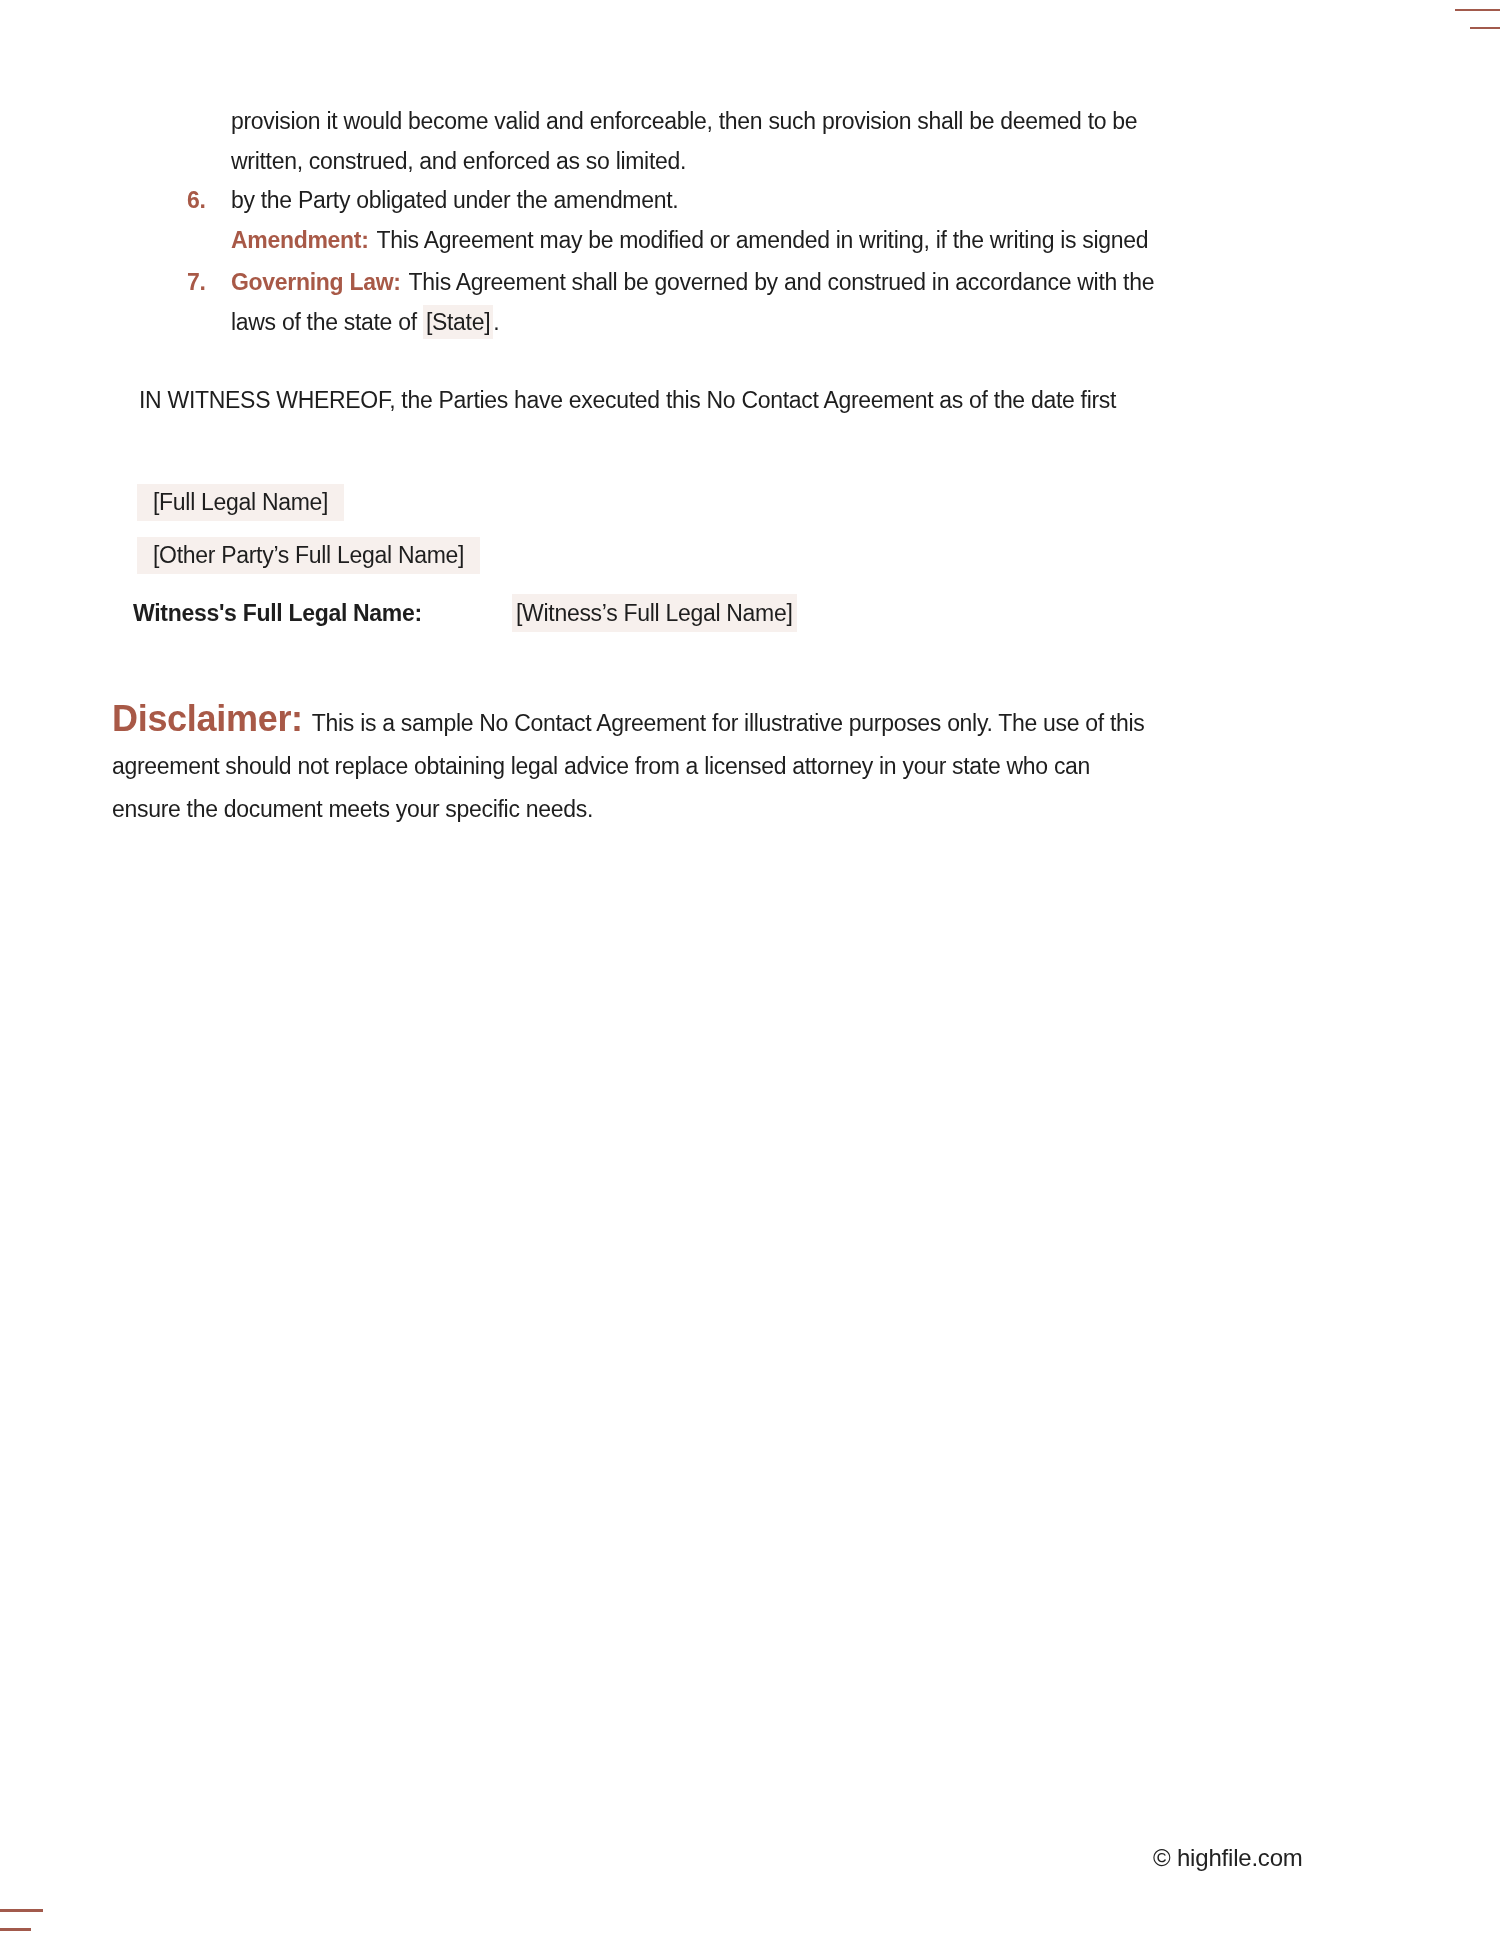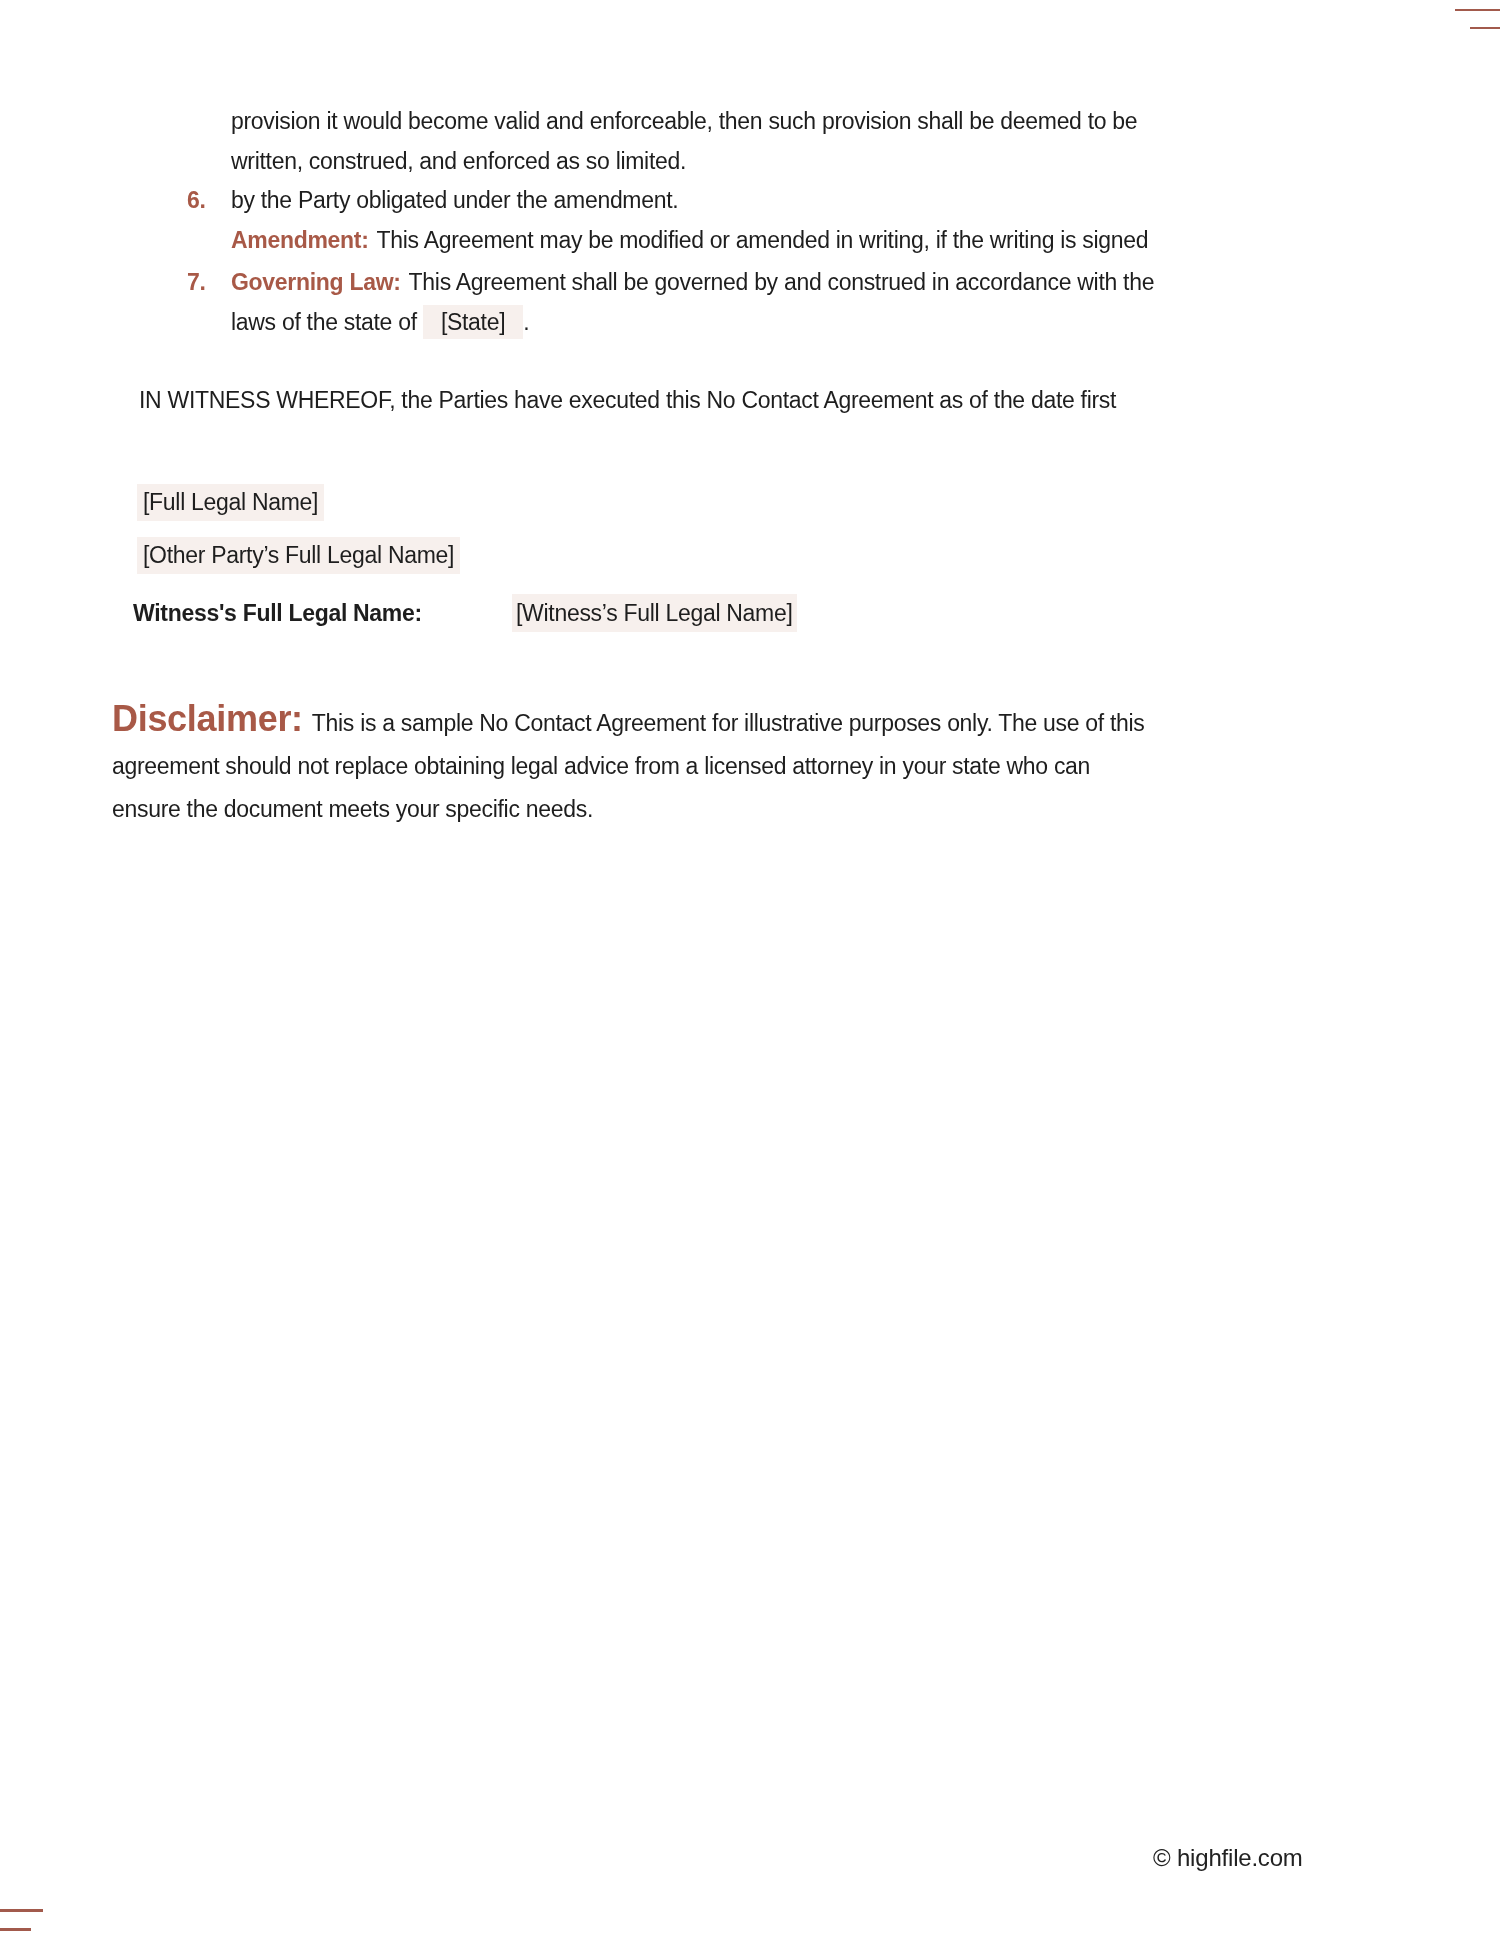--- a/index.html
+++ b/index.html
@@ -33,29 +33,29 @@
   .num {
     position: absolute; left: 0; top: 0;
     color: var(--accent, #a85947); font-weight: 700;
   }
   .li-text { margin-left: 44px; }
   .lbl { color: var(--accent, #a85947); font-weight: 700; margin-right: 8px; }
 
   mark.hl {
     background: var(--highlight, #f7f0ed);
     color: inherit;
-    padding: 4px 18px;
+    padding: 4px 3px;
   }
 
   .witness-clause { position: absolute; left: 139px; top: 379px; line-height: 42px; }
 
   .name-line { position: absolute; left: 137px; }
   .name-1 { top: 484px; }
   .name-2 { top: 537px; }
-  .name-line mark.hl { display: inline-block; line-height: 37px; padding: 0 6px; }
+  .name-line mark.hl { display: inline-block; line-height: 37px; padding: 0 16px; }
 
   .witness-row { position: absolute; left: 0; top: 594px; height: 38px; width: 100%; }
   .witness-label {
     position: absolute; left: 133px; top: 0;
     font-weight: 700; line-height: 38px; white-space: pre;
   }
   .witness-placeholder {
     position: absolute; left: 512px; top: 0;
     display: inline-block; line-height: 38px; padding: 0 4px;
     background: var(--highlight, #f7f0ed); white-space: pre;

